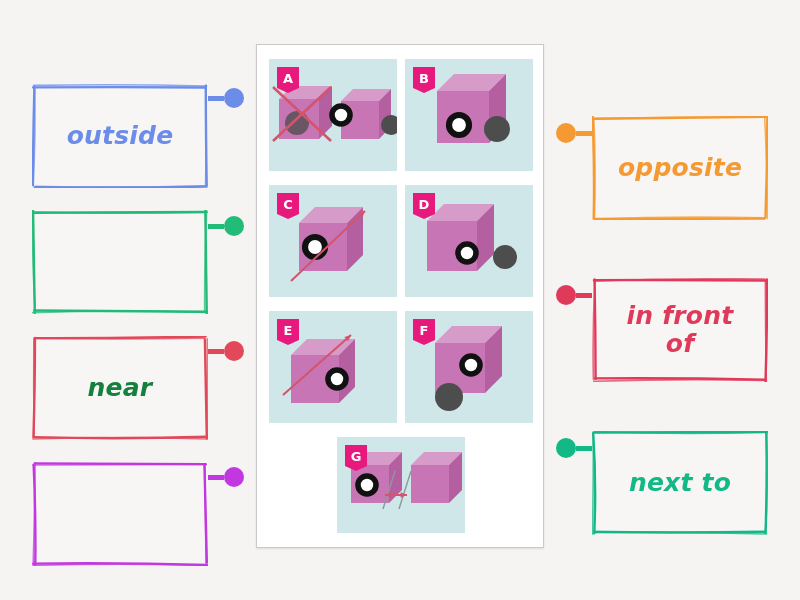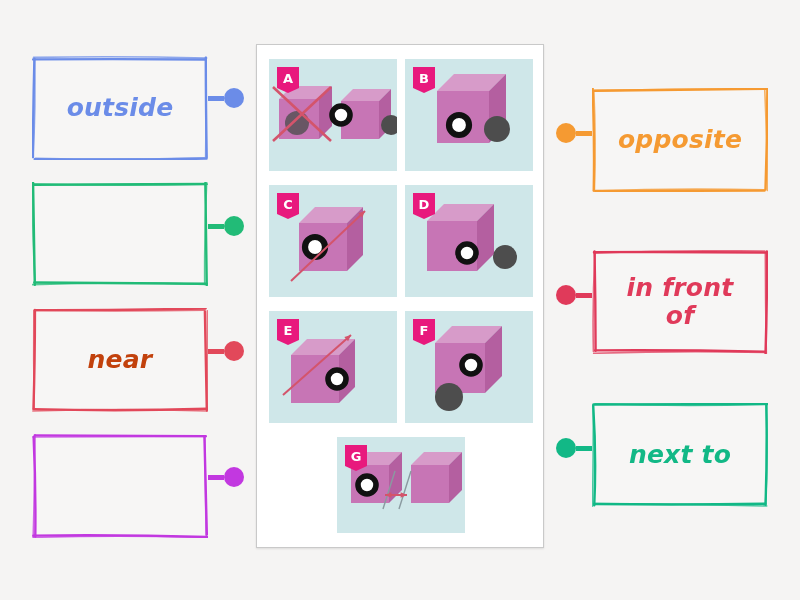--- a/index.html
+++ b/index.html
@@ -24,20 +24,21 @@
 
   
   .ansbox {
     position: absolute;
     box-sizing: border-box;
     background: #f7f6f5;
     display: flex;
     align-items: center;
     justify-content: center;
     padding: 4px 12px;
+    margin-top: 28px;
   }
   .ansbox .rough {
     position: absolute;
     left: 0; top: 0;
     width: 100%;
     height: 100%;
     pointer-events: none;
   }
   .ansbox .label {
     position: relative;
@@ -158,21 +159,21 @@
         <svg class="rough" width="176" height="104" viewBox="0 0 176 104">
           <path d="M3.2447050754458164,2.0781344307270233 Q89.60730864197531,2.2596433470507544 173.6154595336077,0.46534979423868306" fill="none" stroke="#e2485a" stroke-width="2.4" stroke-linecap="round" opacity="1"></path>
           <path d="M172.89466392318243,3.545377229080933 Q173.7277366255144,50.040318244170095 174.80122085048012,102.03135802469136" fill="none" stroke="#e2485a" stroke-width="2.4" stroke-linecap="round" opacity="1"></path>
           <path d="M175.13721536351167,100.71632373113854 Q88.64520164609054,103.46247462277091 1.8240192043895749,101.07884773662552" fill="none" stroke="#e2485a" stroke-width="2.4" stroke-linecap="round" opacity="1"></path>
           <path d="M1.4390260631001373,101.05764060356653 Q2.9463703703703703,53.99277914951989 2.9505212620027437,1.874485596707819" fill="none" stroke="#e2485a" stroke-width="2.4" stroke-linecap="round" opacity="1"></path>
           <path d="M3.2667626886145404,2.43599451303155 Q90.33790946502057,3.337898491083676 172.8473936899863,2.2849382716049385" fill="none" stroke="#e2485a" stroke-width="1.6" stroke-linecap="round" opacity="0.75"></path>
           <path d="M175.28709190672154,2.7180521262002744 Q175.40648559670782,53.204499314128945 174.98130315500686,103.37687242798354" fill="none" stroke="#e2485a" stroke-width="1.6" stroke-linecap="round" opacity="0.75"></path>
           <path d="M174.5666803840878,102.97048010973937 Q87.85876543209876,100.17924828532236 0.8189163237311385,103.01695473251029" fill="none" stroke="#e2485a" stroke-width="1.6" stroke-linecap="round" opacity="0.75"></path>
           <path d="M2.1721947873799725,101.0599451303155 Q1.4014156378600822,51.08881207133059 1.8268998628257889,2.271851851851852" fill="none" stroke="#e2485a" stroke-width="1.6" stroke-linecap="round" opacity="0.75"></path>
         </svg>
-        <span class="label" style="color: #c2410c;">near</span>
+        <span class="label" style="color: #15803d;">near</span>
       </div>
       <div class="connector left" style="left: 208px; top: 341px; width: 36px;">
         <div class="stem" style="background: rgb(226, 72, 90);"></div>
         <div class="knob" style="background: rgb(226, 72, 90);"></div>
       </div>
       <div class="ansbox" style="left: 32px; top: 434px; width: 176px; height: 104px;">
         <svg class="rough" width="176" height="104" viewBox="0 0 176 104">
           <path d="M2.719615912208505,1.423827160493827 Q85.58823593964334,1.9844389574759944 173.81794238683128,2.1583676268861454" fill="none" stroke="#c238e0" stroke-width="2.4" stroke-linecap="round" opacity="1"></path>
           <path d="M172.45352537722908,2.9157613168724277 Q173.63557750342935,53.02832373113855 174.8506172839506,100.66758573388204" fill="none" stroke="#c238e0" stroke-width="2.4" stroke-linecap="round" opacity="1"></path>
           <path d="M175.49113854595336,102.95584362139918 Q90.20440054869684,100.61146776406035 1.3647736625514404,101.63606310013718" fill="none" stroke="#c238e0" stroke-width="2.4" stroke-linecap="round" opacity="1"></path>

